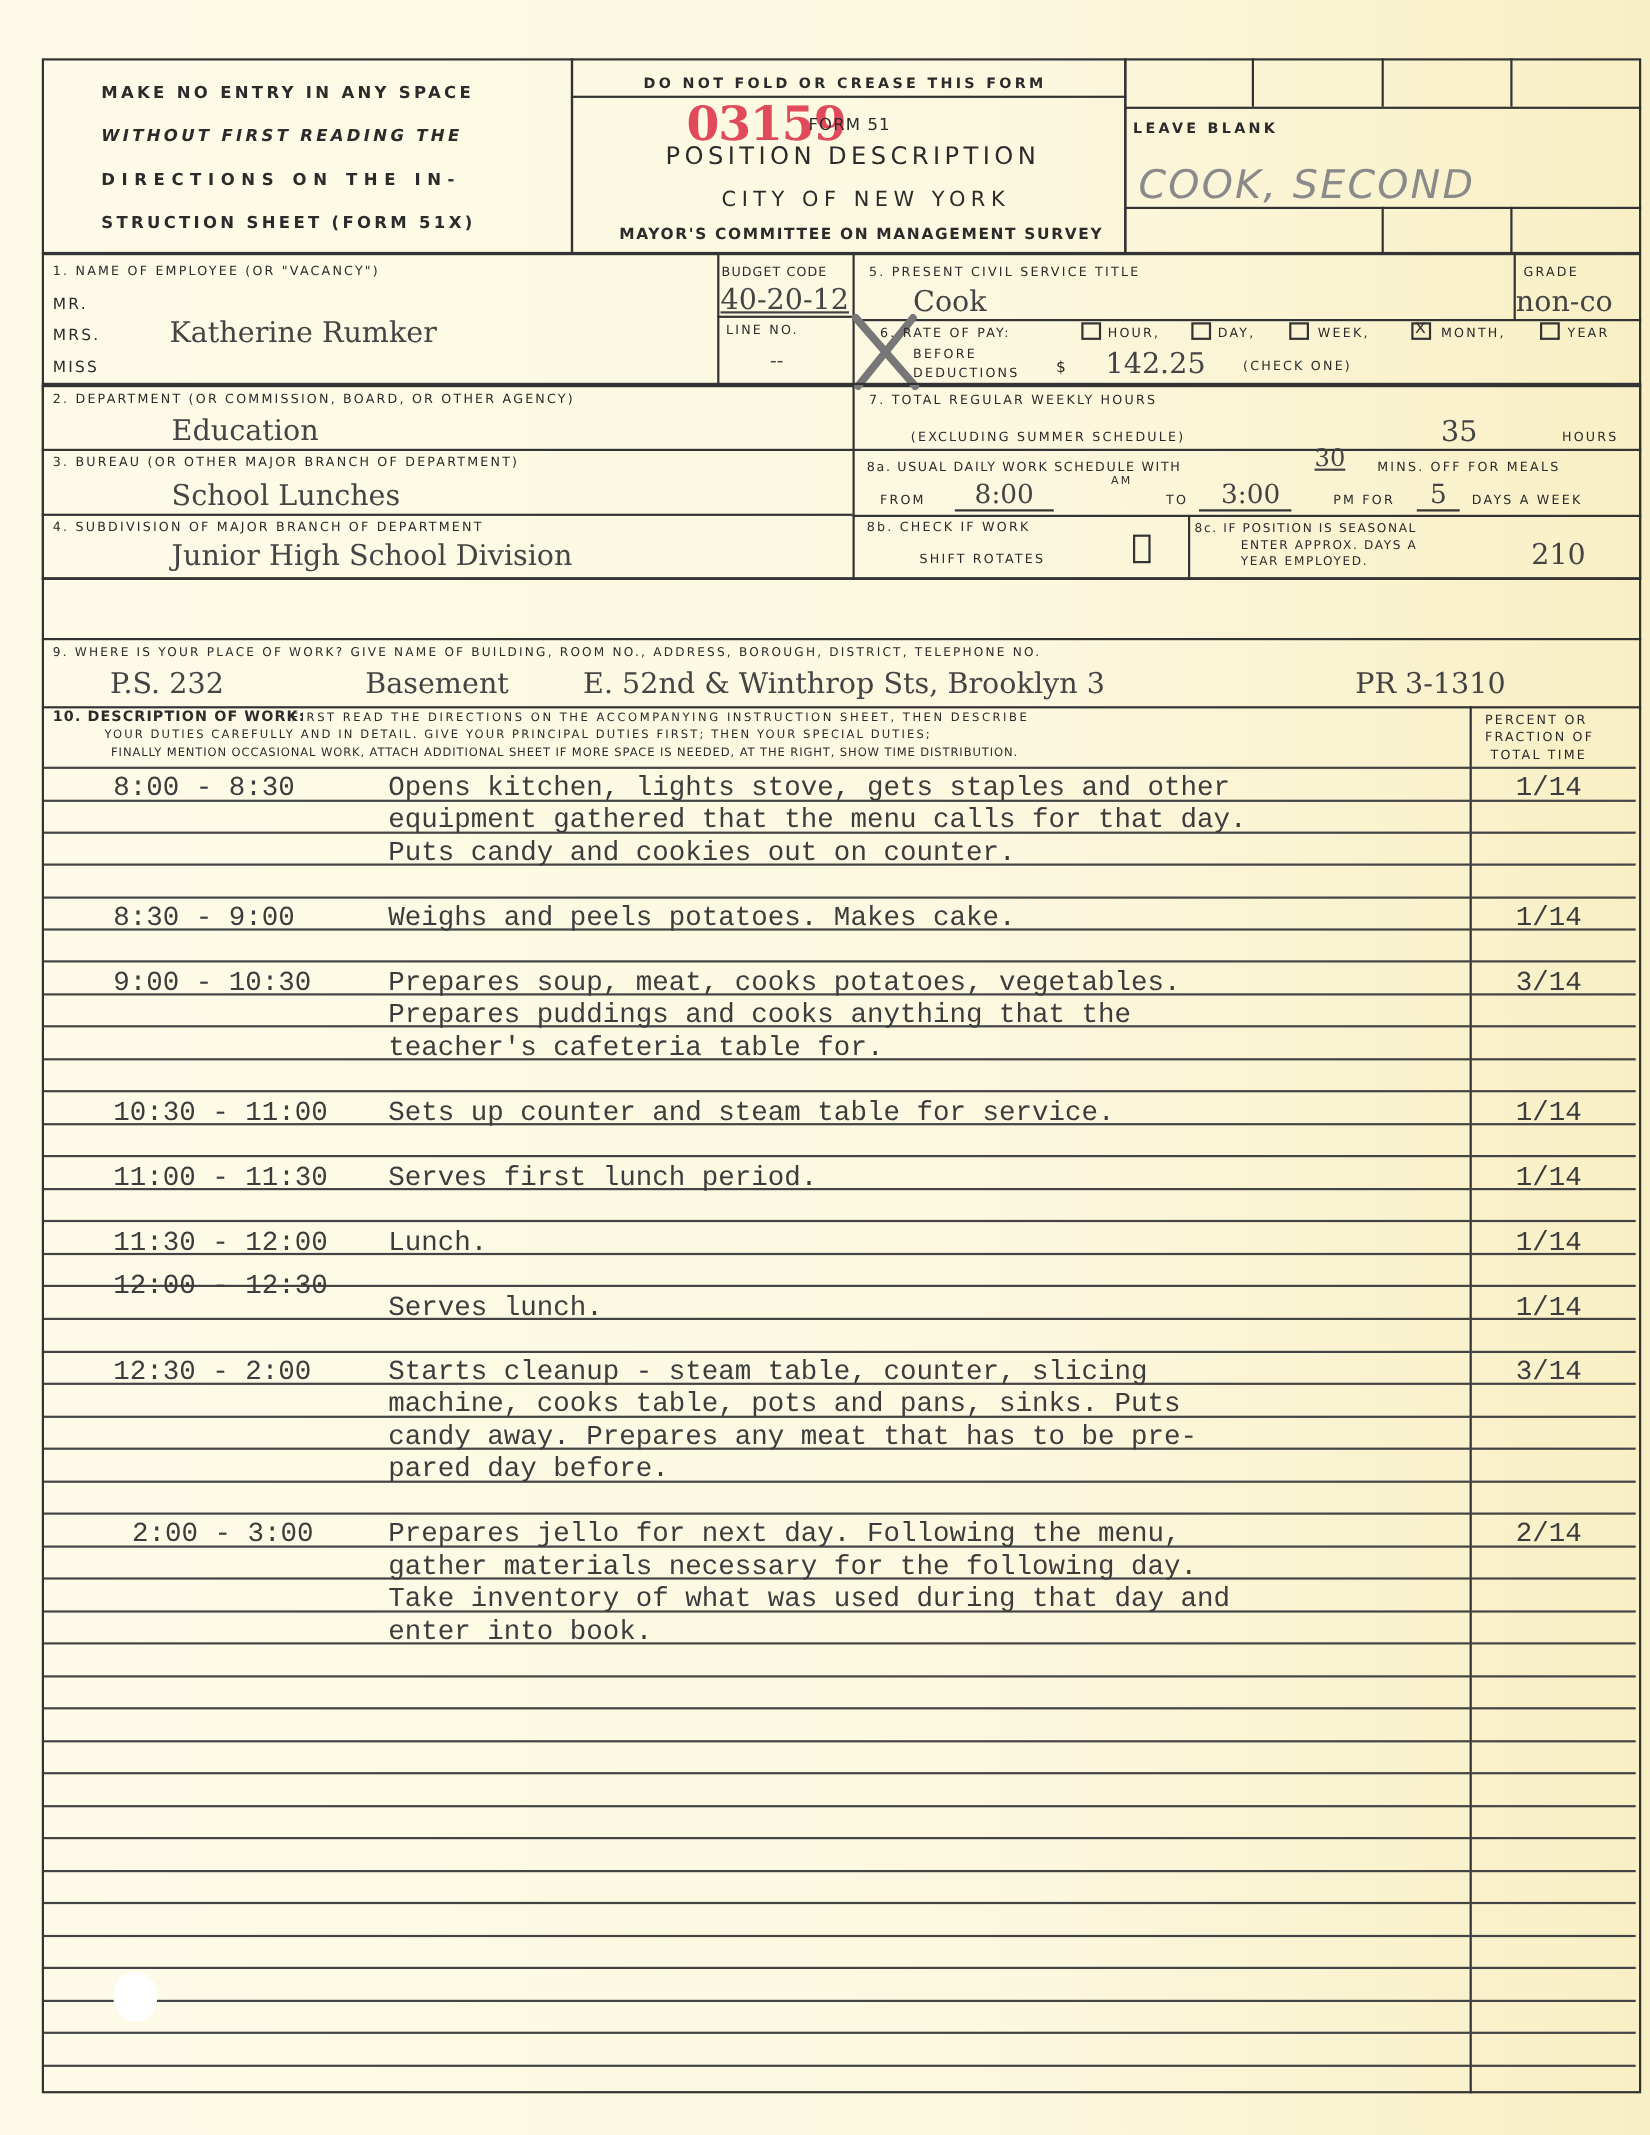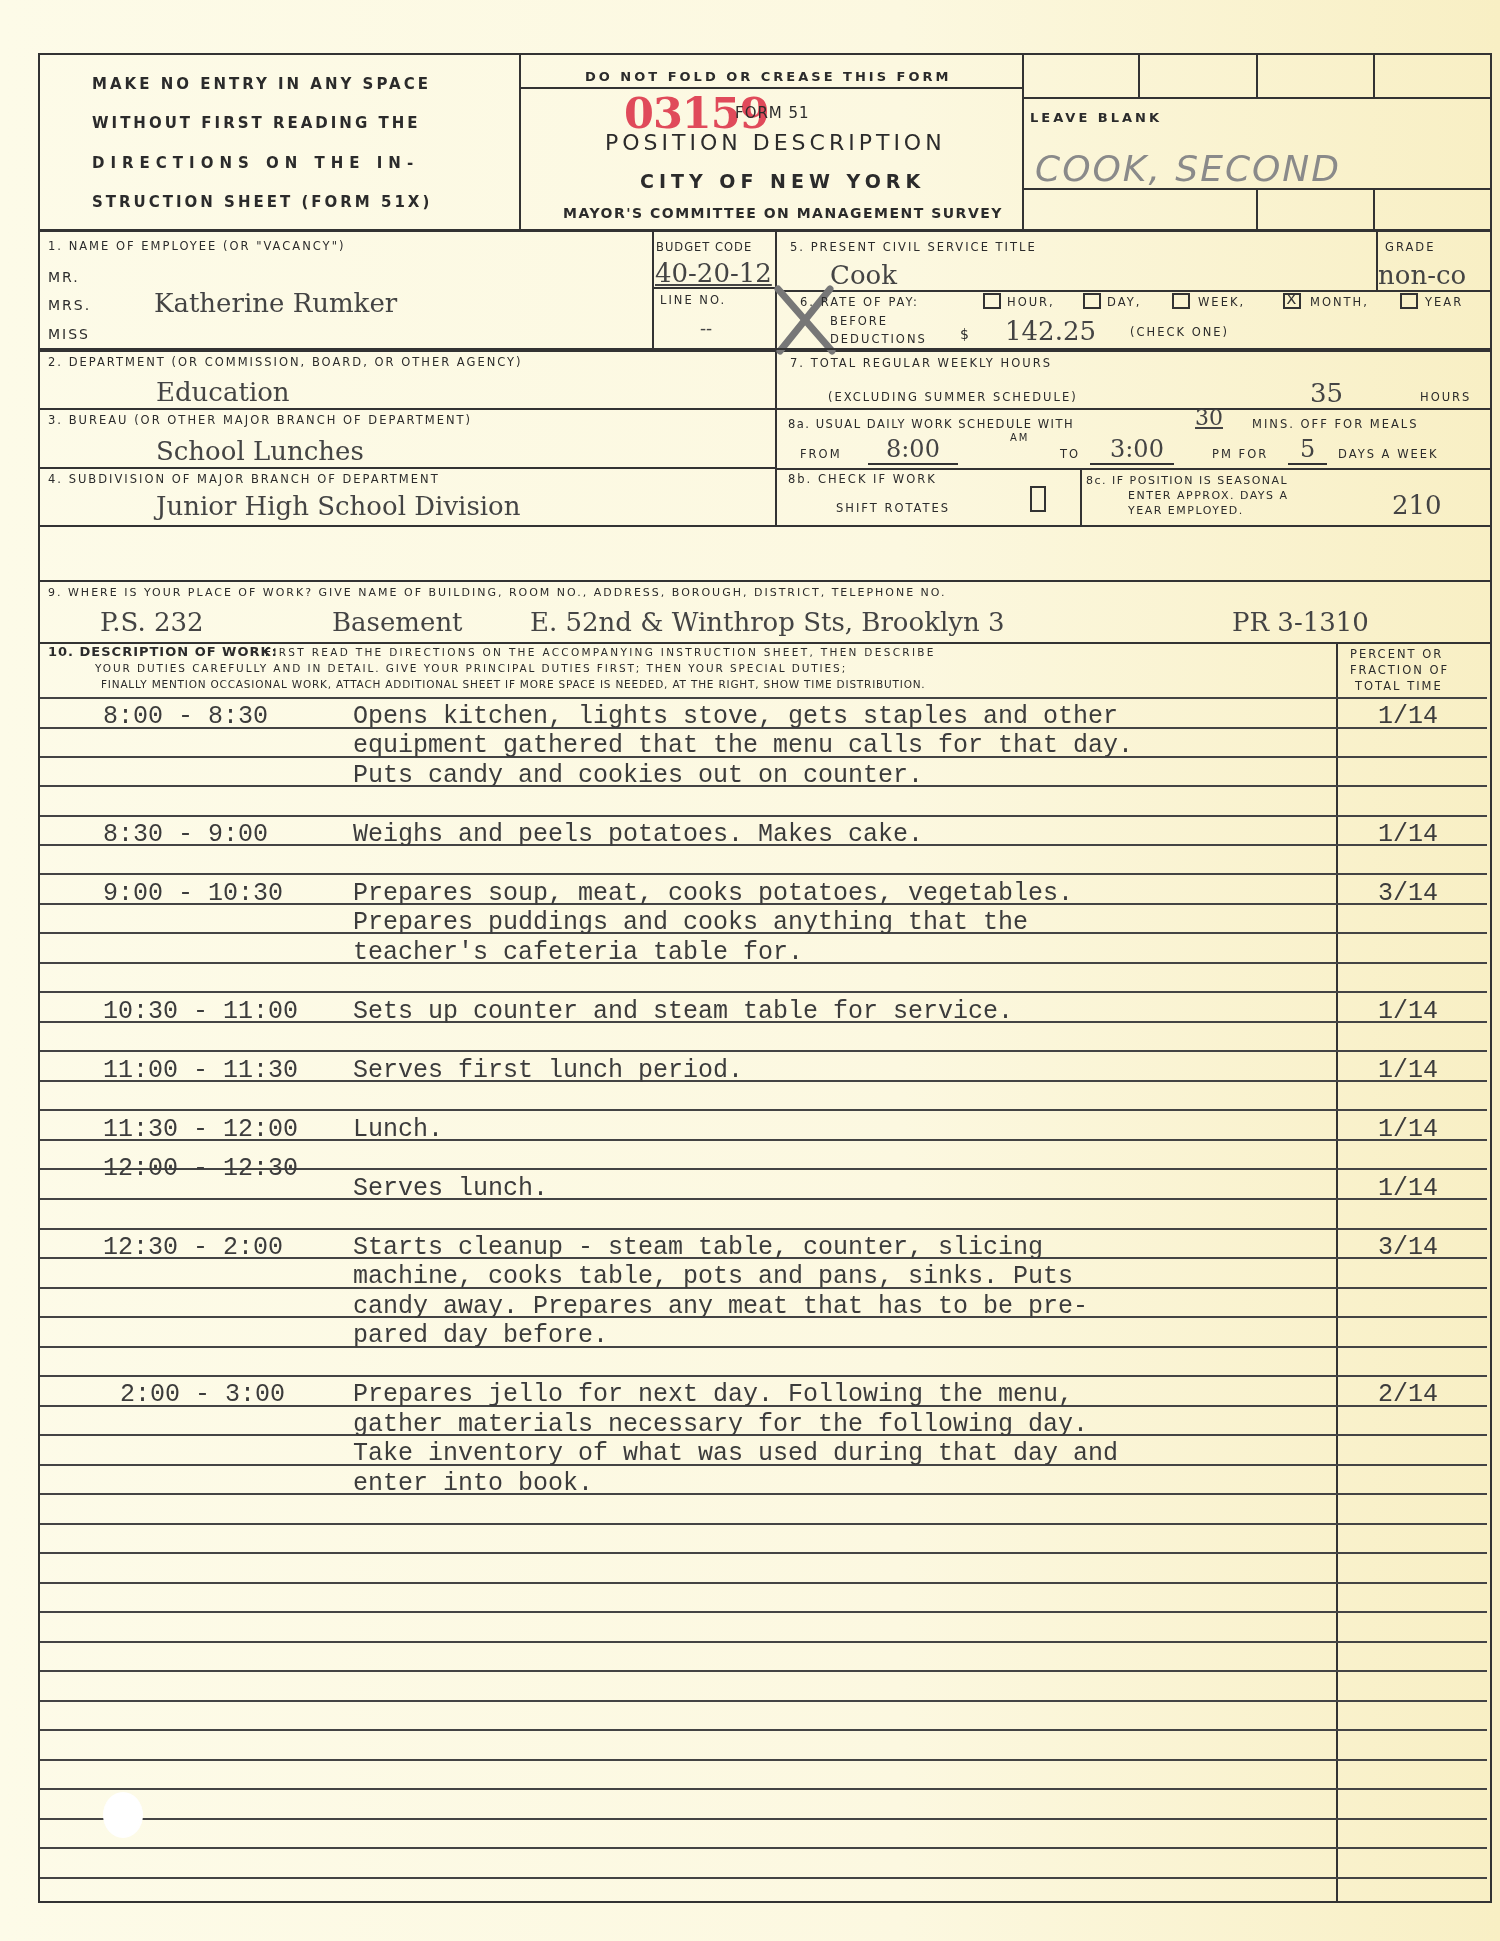--- a/index.html
+++ b/index.html
@@ -19,31 +19,31 @@
   .rule{position:absolute;left:40px;width:1447px;height:0;border-top:2.5px solid #444;}
   .hole{position:absolute;width:40px;height:46px;border-radius:50%;background:#fff;}
 </style>
 </head>
 <body>
 
 <div class="page">
 
   <div class="box" style="left:38px;top:53px;width:483px;height:178px;"></div>
   <div class="lbl" style="left:92px;top:75px;font-size:15px;">MAKE NO ENTRY IN ANY SPACE</div>
-  <div class="lbl" style="left:92px;top:114px;font-size:15px;">WITHOUT FIRST READING THE</div>
+  <div class="lbl" style="left:92px;top:114px;font-size:15px;font-style:italic;">WITHOUT FIRST READING THE</div>
   <div class="lbl" style="left:92px;top:154px;font-size:15px;letter-spacing:6px;">DIRECTIONS ON THE IN-</div>
   <div class="lbl" style="left:92px;top:193px;font-size:15px;">STRUCTION SHEET (FORM 51X)</div>
 
   <div class="box" style="left:519px;top:53px;width:505px;height:178px;"></div>
   <div class="hl" style="left:519px;top:87px;width:505px;"></div>
   <div class="lbl" style="left:585px;top:69px;font-size:13px;">DO NOT FOLD OR CREASE THIS FORM</div>
   <div class="stamp" style="left:578px;top:88px;">03159</div>
   <div class="lbl" style="left:735px;top:104px;font-size:15px;font-weight:normal;letter-spacing:1px;">FORM 51</div>
   <div class="lbl" style="left:605px;top:130px;font-size:22px;letter-spacing:4px;font-weight:normal;">POSITION DESCRIPTION</div>
-  <div class="lbl" style="left:640px;top:170px;font-size:19px;letter-spacing:5px;font-weight:bold;text-align:center;">CITY OF NEW YORK</div>
+  <div class="lbl" style="left:656px;top:170px;font-size:19px;letter-spacing:5px;font-weight:normal;text-align:center;">CITY OF NEW YORK</div>
   <div class="lbl" style="left:563px;top:205px;font-size:14px;letter-spacing:1.5px;font-weight:bold;">MAYOR'S COMMITTEE ON MANAGEMENT SURVEY</div>
 
   <div class="box" style="left:1022px;top:53px;width:470px;height:178px;"></div>
   <div class="hl" style="left:1022px;top:97px;width:470px;"></div>
   <div class="vl" style="left:1138px;top:53px;height:44px;"></div>
   <div class="vl" style="left:1256px;top:53px;height:44px;"></div>
   <div class="vl" style="left:1373px;top:53px;height:44px;"></div>
   <div class="hl" style="left:1022px;top:188px;width:470px;"></div>
   <div class="vl" style="left:1256px;top:188px;height:43px;"></div>
   <div class="vl" style="left:1373px;top:188px;height:43px;"></div>

